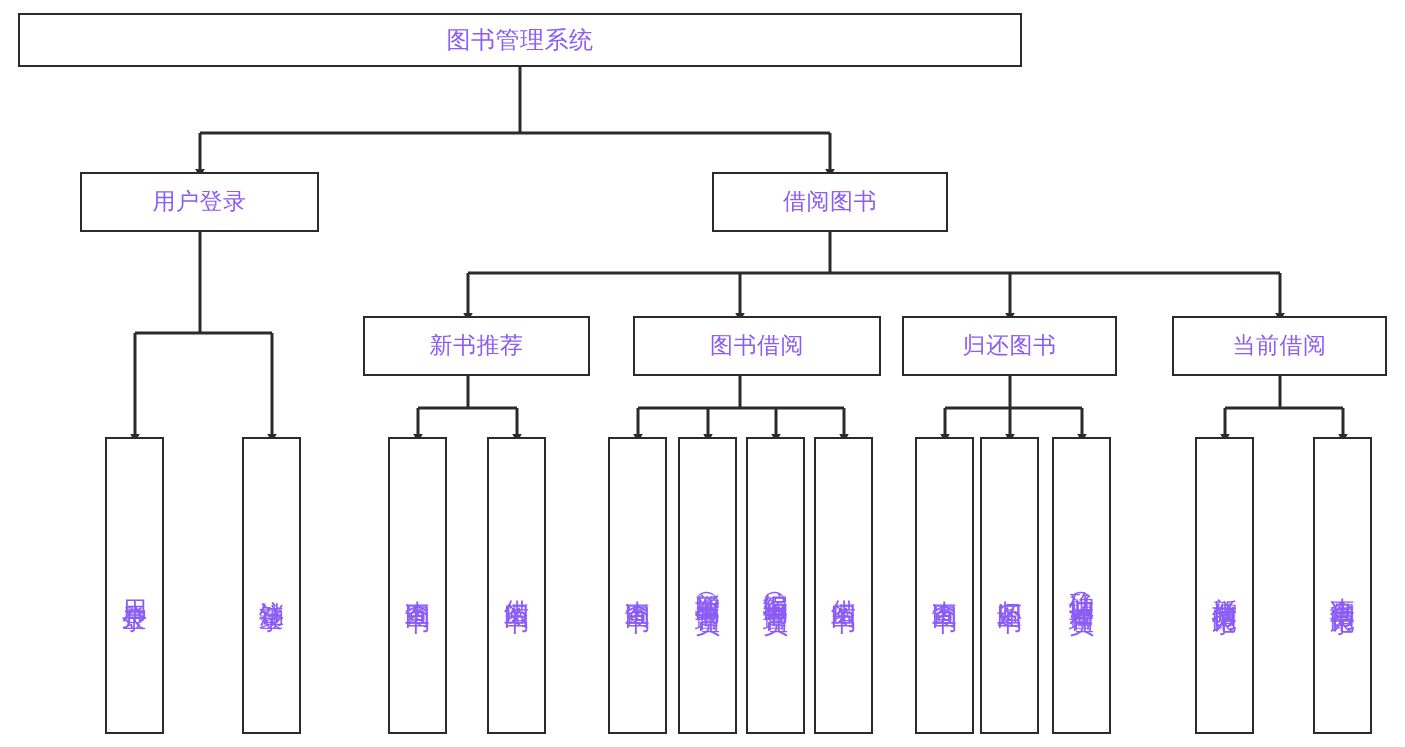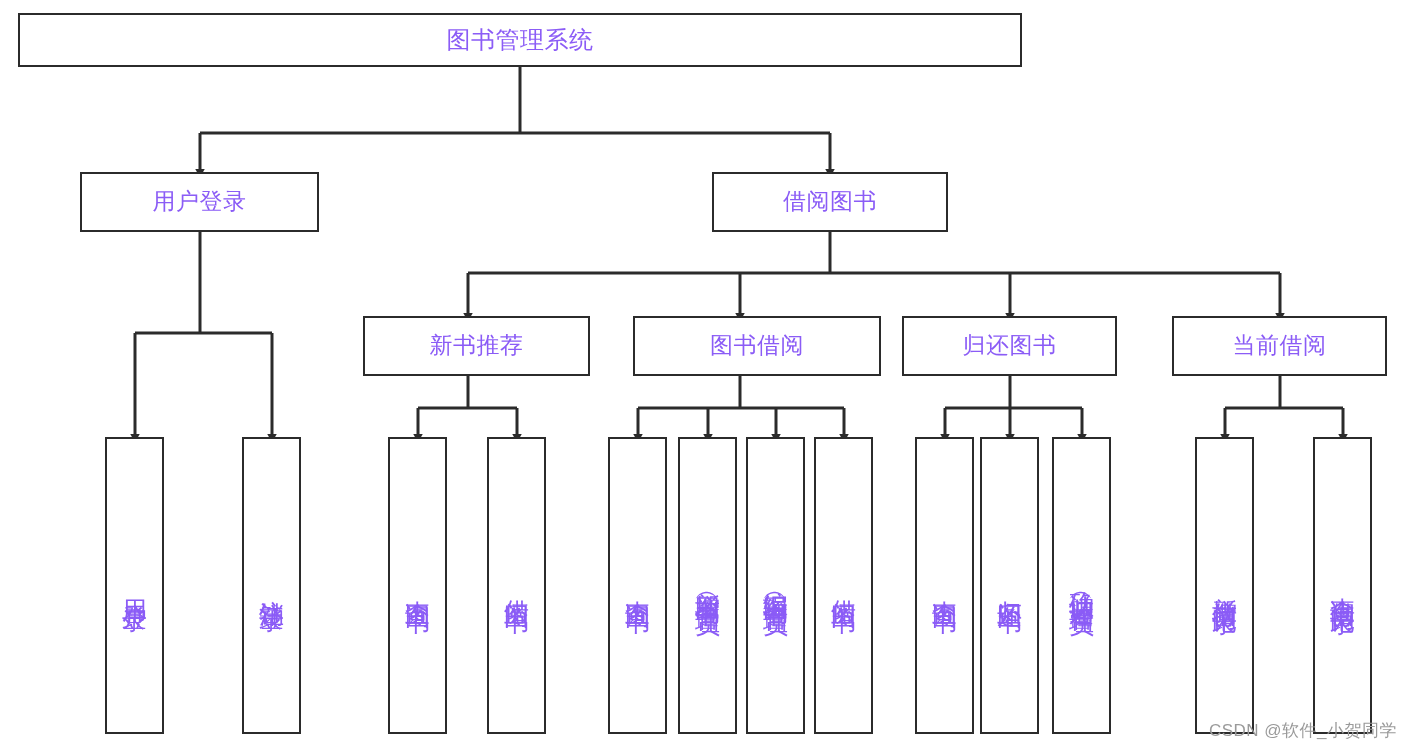--- a/index.html
+++ b/index.html
@@ -174,14 +174,13 @@
         <span class="node-label">确认归还（管理员）</span>
       </div>
       <div class="node vert" style="left: 1195px; top: 437px; width: 59px; height: 297px;">
         <span class="node-label">新增借阅记录</span>
       </div>
       <div class="node vert" style="left: 1313px; top: 437px; width: 59px; height: 297px;">
         <span class="node-label">查询借阅记录</span>
       </div>
     </div>
 
-  <div id="watermark">CSDN @软件_小贺同学</div>
 </div>
 
 </body></html>

